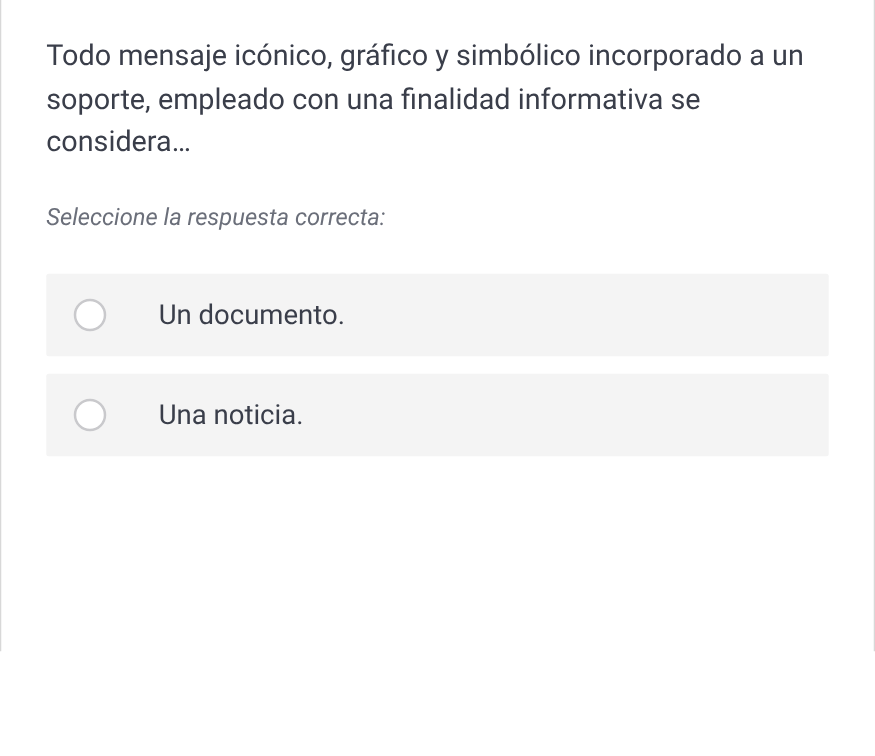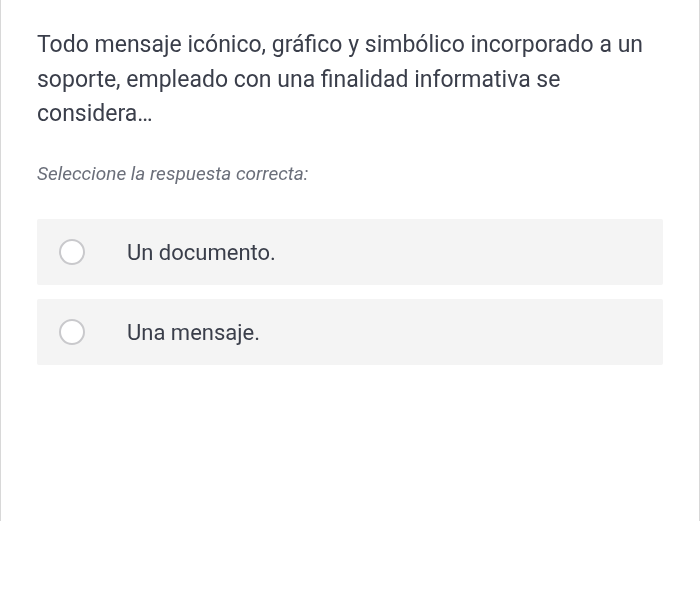--- a/index.html
+++ b/index.html
@@ -70,16 +70,16 @@
 <div class="container">
   <div class="question-text">Todo mensaje icónico, gráfico y simbólico incorporado a un soporte, empleado con una finalidad informativa se considera…</div>
   <div class="instruction">Seleccione la respuesta correcta:</div>
   <div class="options">
     <div class="option">
       <div class="radio"></div>
       <div class="option-label">Un documento.</div>
     </div>
     <div class="option">
       <div class="radio"></div>
-      <div class="option-label">Una mensaje.</div>
+      <div class="option-label">Una noticia.</div>
     </div>
   </div>
 </div>
 
 </body></html>

